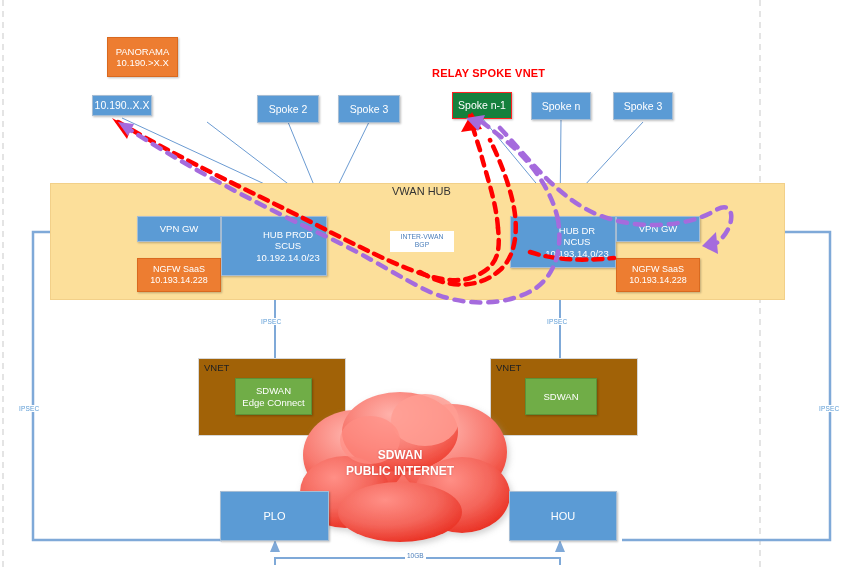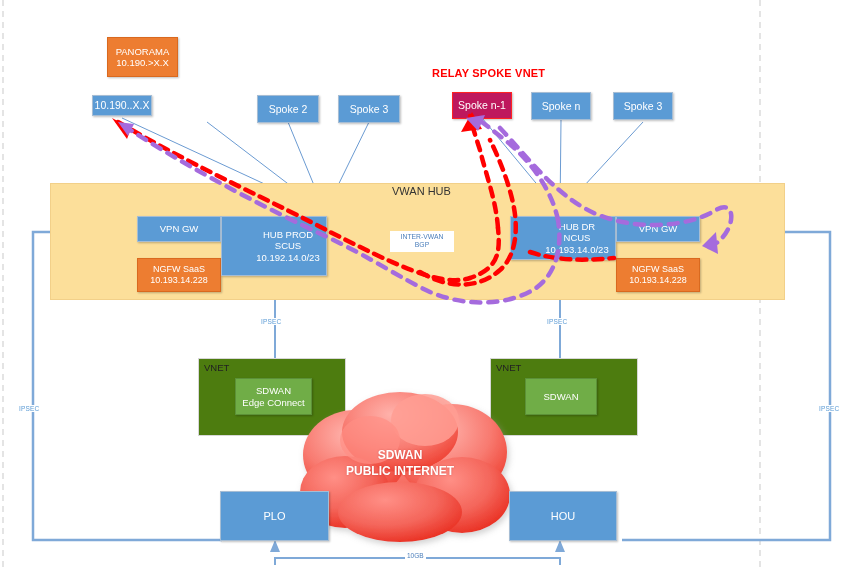--- a/index.html
+++ b/index.html
@@ -8,31 +8,31 @@
   .abs{position:absolute;box-sizing:border-box;}
 
   
   .node{
     display:flex;flex-direction:column;align-items:center;justify-content:center;
     text-align:center;color:#ffffff;line-height:1.18;
     box-shadow:1px 1px 2px rgba(0,0,0,0.25);
   }
   .blue{background:#5b9bd5;border:1px solid #a6bdd4;}
   .orange{background:#ed7d31;border:1px solid #d9691f;}
-  .red{background:#be185d;border:1px solid #ff2222;}
+  .red{background:#15803d;border:1px solid #ff2222;}
   .green{background:#70ad47;border:1px solid #5c9138;}
 
   .spoke{font-size:10.5px;}
   .panorama{font-size:9.5px;}
 
   
   .region{background:#fcdf9a;border:1px solid #f2d089;}
   .region-label{position:absolute;font-size:11px;color:#333;}
 
-  .vnet{background:#4d7c0f;border:1px solid #d7d7d7;}
+  .vnet{background:#a16207;border:1px solid #d7d7d7;}
   .vnet-label{position:absolute;left:5px;top:3px;font-size:9.5px;color:#222;}
 
   .hub-core{font-size:9.5px;padding-left:28px;}
   .gw{font-size:9.5px;}
   .ngfw{font-size:9px;margin-top:16px;}
 
   .small-label{position:absolute;font-size:6.5px;color:#5b9bd5;letter-spacing:.2px;background:#ffffff;}
 
   .bgp-label{
     position:absolute;background:#ffffff;border:1px solid #ffffff;
@@ -139,21 +139,21 @@
     <span>HUB PROD</span>
     <span>SCUS</span>
     <span>10.192.14.0/23</span>
   </div>
 
   <div class="bgp-label" style="left:390px;top:231px;width:58px;">
     <div>INTER-VWAN</div>
     <div>BGP</div>
   </div>
 
-  <div class="abs node blue hub-core" style="left:510px;top:216px;width:106px;height:44px;">
+  <div class="abs node blue hub-core" style="left:510px;top:216px;width:106px;height:52px;">
     <span>HUB DR</span>
     <span>NCUS</span>
     <span>10.193.14.0/23</span>
   </div>
   <div class="abs node blue gw" style="left:616px;top:216px;width:84px;height:26px;">
     <span>VPN GW</span>
   </div>
   <div class="abs node orange ngfw" style="left:616px;top:242px;width:84px;height:34px;">
     <span>NGFW SaaS</span>
     <span>10.193.14.228</span>

